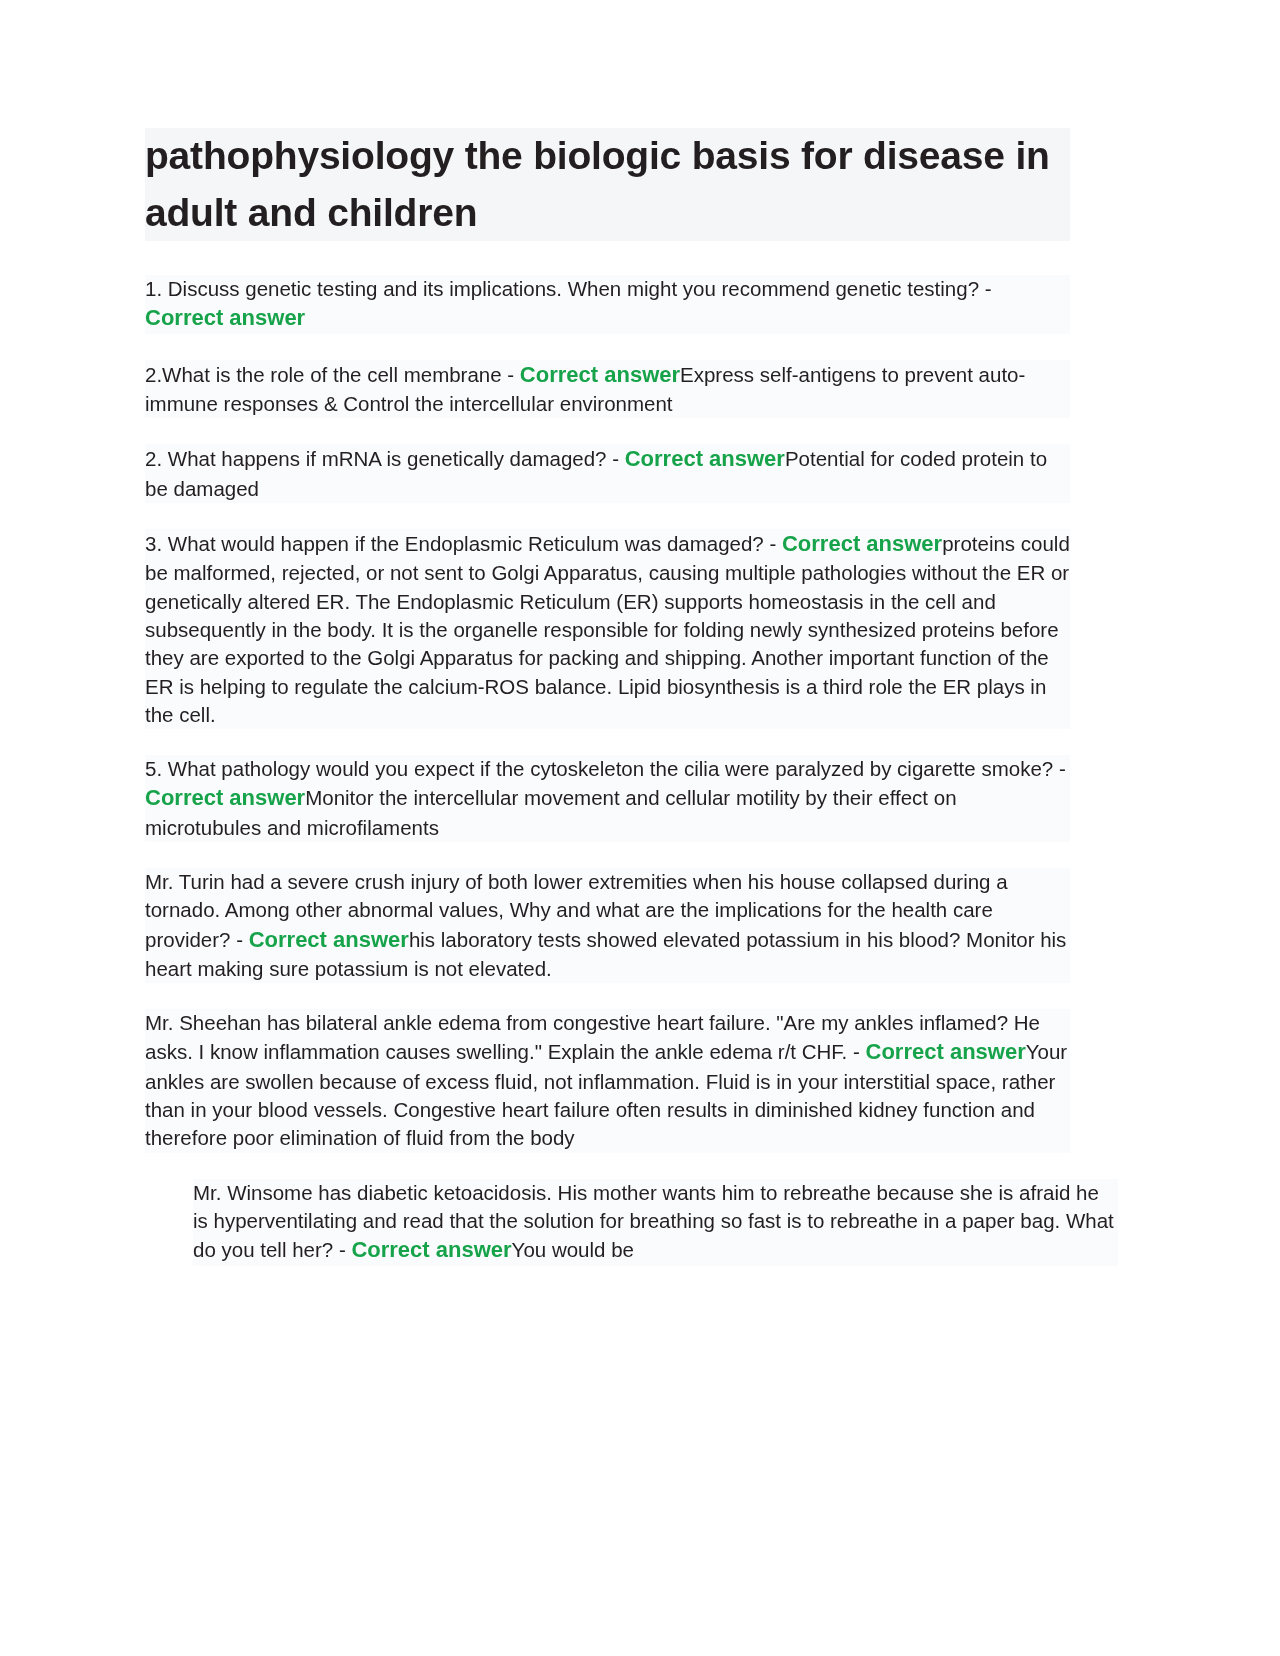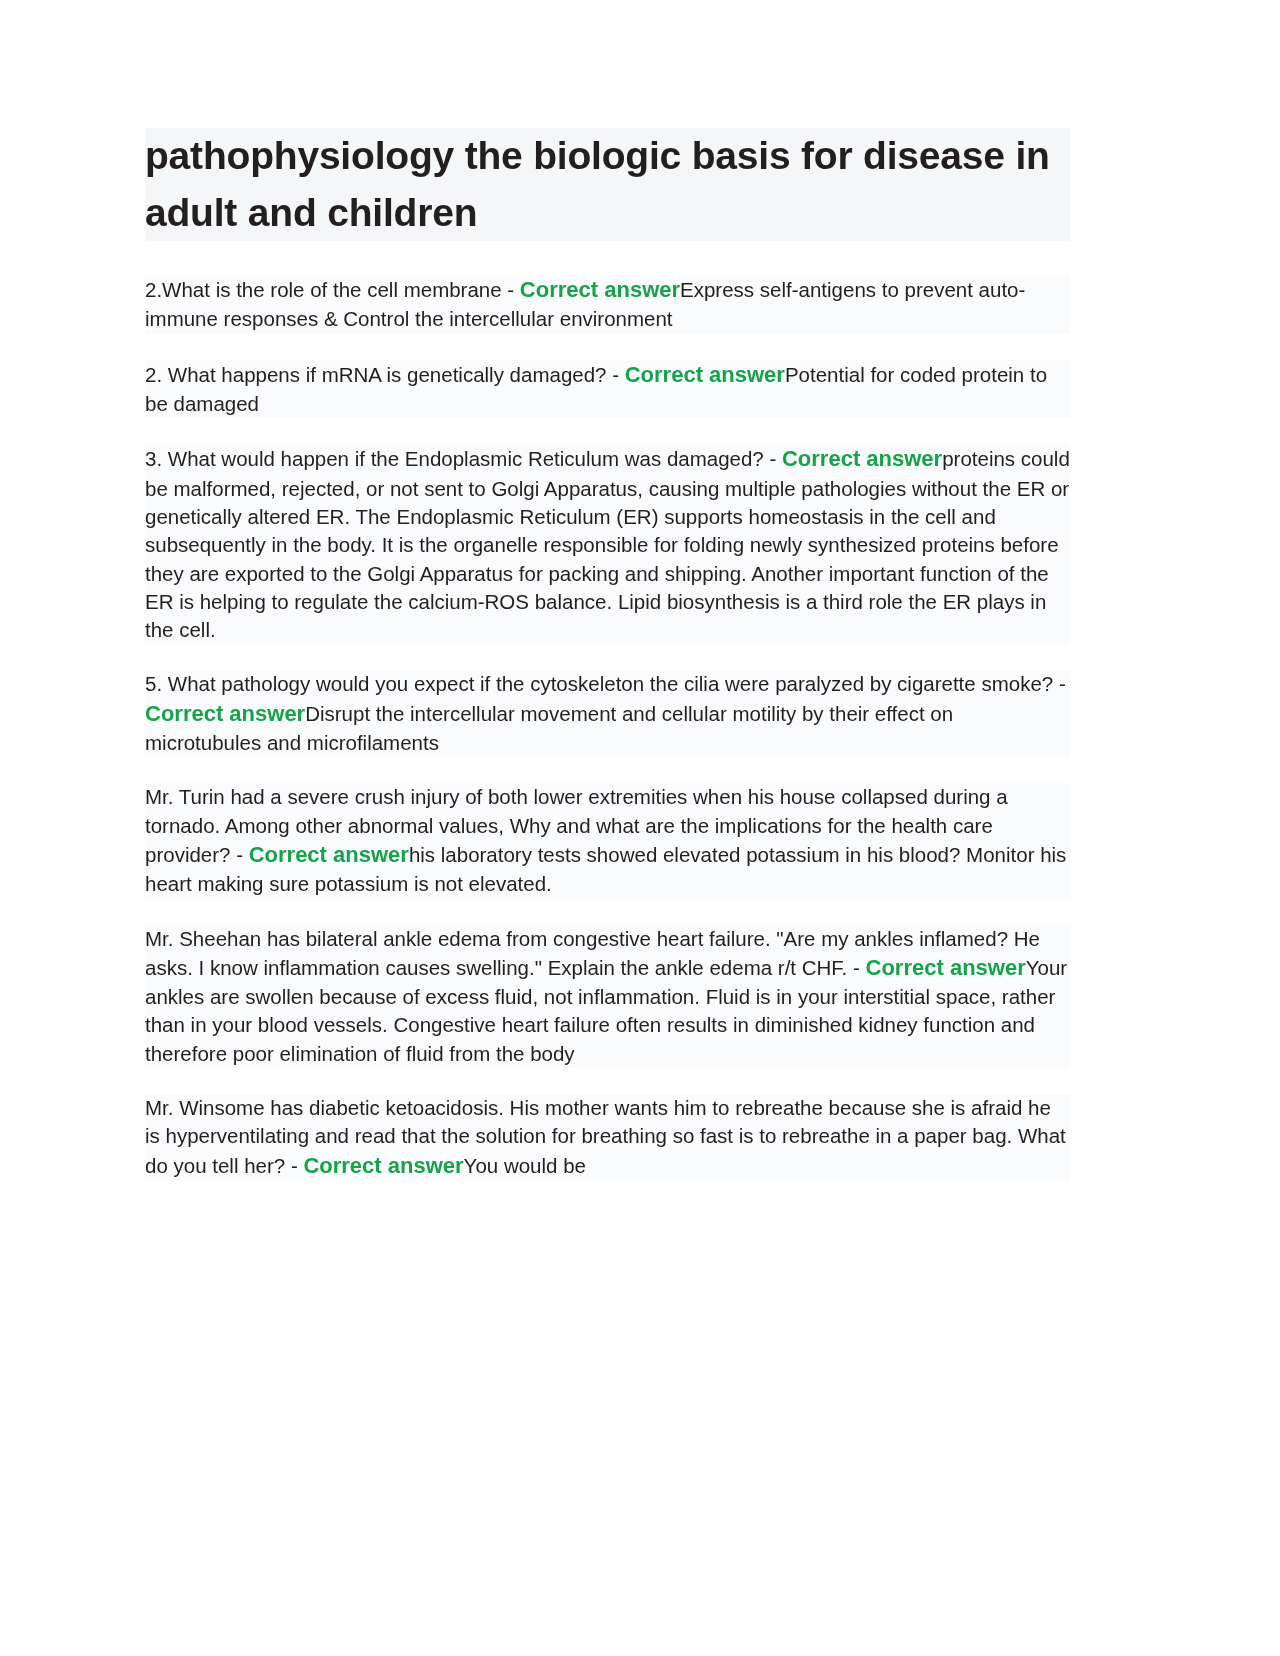--- a/index.html
+++ b/index.html
@@ -33,20 +33,21 @@
   .qa-block {
     font-size: 20.5px;
     line-height: 1.38;
     color: #231f20;
     margin: 0 0 26px 0;
     max-width: 925px;
     background: #fafbfc;
   }
   .qa-block:last-child {
     margin-bottom: 0;
+    margin-left: 48px;
   }
   .q-text {
     font-weight: normal;
   }
   .tag {
     color: #16a34a;
     font-weight: bold;
     font-size: 22px;
   }
   .a-text {
@@ -54,22 +55,23 @@
   }
 </style>
 </head>
 <body>
 
 <div class="page">
 
   <h1 class="doc-title">pathophysiology the biologic basis for disease in adult and children</h1>
 
   <div id="qa-list">
+      <p class="qa-block"><span class="q-text">1. Discuss genetic testing and its implications. When might you recommend genetic testing?</span><span class="q-text"> - </span><span class="tag">Correct answer</span><span class="a-text"></span></p>
       <p class="qa-block"><span class="q-text">2.What is the role of the cell membrane</span><span class="q-text"> - </span><span class="tag">Correct answer</span><span class="a-text">Express self-antigens to prevent auto-immune responses &amp; Control the intercellular environment</span></p>
       <p class="qa-block"><span class="q-text">2. What happens if mRNA is genetically damaged?</span><span class="q-text"> - </span><span class="tag">Correct answer</span><span class="a-text">Potential for coded protein to be damaged</span></p>
       <p class="qa-block"><span class="q-text">3. What would happen if the Endoplasmic Reticulum was damaged?</span><span class="q-text"> - </span><span class="tag">Correct answer</span><span class="a-text">proteins could be malformed, rejected, or not sent to Golgi Apparatus, causing multiple pathologies without the ER or genetically altered ER. The Endoplasmic Reticulum (ER) supports homeostasis in the cell and subsequently in the body. It is the organelle responsible for folding newly synthesized proteins before they are exported to the Golgi Apparatus for packing and shipping. Another important function of the ER is helping to regulate the calcium-ROS balance. Lipid biosynthesis is a third role the ER plays in the cell.</span></p>
-      <p class="qa-block"><span class="q-text">5. What pathology would you expect if the cytoskeleton the cilia were paralyzed by cigarette smoke?</span><span class="q-text"> - </span><span class="tag">Correct answer</span><span class="a-text">Disrupt the intercellular movement and cellular motility by their effect on microtubules and microfilaments</span></p>
+      <p class="qa-block"><span class="q-text">5. What pathology would you expect if the cytoskeleton the cilia were paralyzed by cigarette smoke?</span><span class="q-text"> - </span><span class="tag">Correct answer</span><span class="a-text">Monitor the intercellular movement and cellular motility by their effect on microtubules and microfilaments</span></p>
       <p class="qa-block"><span class="q-text">Mr. Turin had a severe crush injury of both lower extremities when his house collapsed during a tornado. Among other abnormal values, Why and what are the implications for the health care provider?</span><span class="q-text"> - </span><span class="tag">Correct answer</span><span class="a-text">his laboratory tests showed elevated potassium in his blood? Monitor his heart making sure potassium is not elevated.</span></p>
       <p class="qa-block"><span class="q-text">Mr. Sheehan has bilateral ankle edema from congestive heart failure. "Are my ankles inflamed? He asks. I know inflammation causes swelling." Explain the ankle edema r/t CHF.</span><span class="q-text"> - </span><span class="tag">Correct answer</span><span class="a-text">Your ankles are swollen because of excess fluid, not inflammation. Fluid is in your interstitial space, rather than in your blood vessels. Congestive heart failure often results in diminished kidney function and therefore poor elimination of fluid from the body</span></p>
       <p class="qa-block"><span class="q-text">Mr. Winsome has diabetic ketoacidosis. His mother wants him to rebreathe because she is afraid he is hyperventilating and read that the solution for breathing so fast is to rebreathe in a paper bag. What do you tell her?</span><span class="q-text"> - </span><span class="tag">Correct answer</span><span class="a-text">You would be</span></p>
     </div>
 
 </div>
 
 </body></html>

